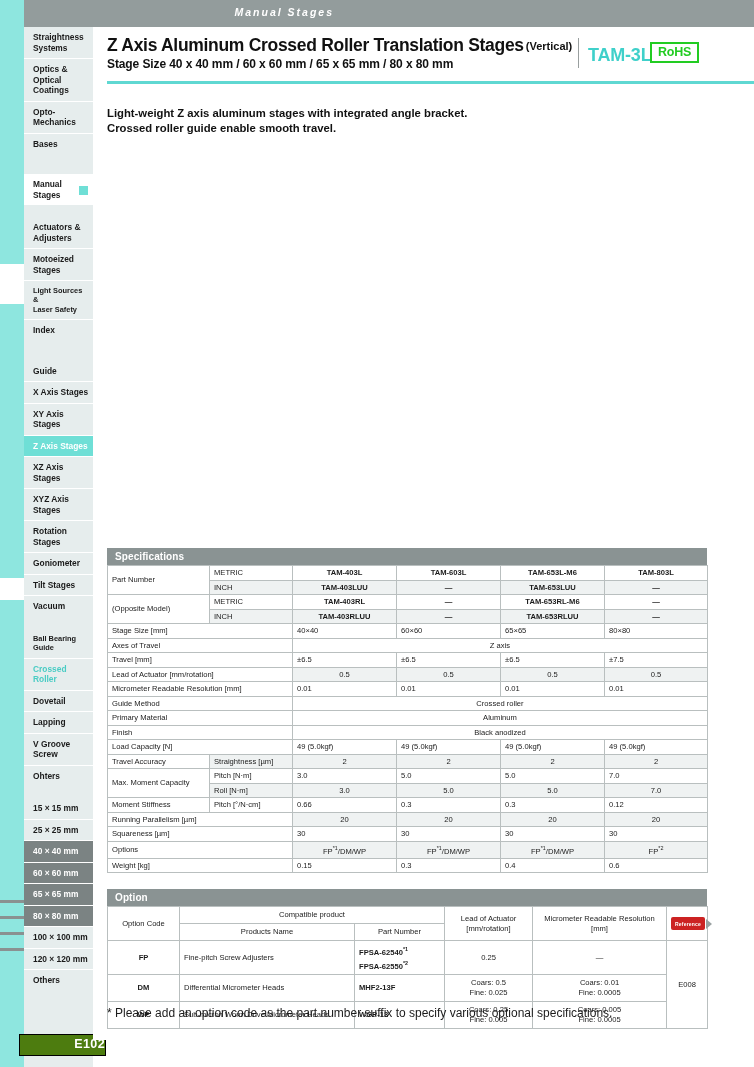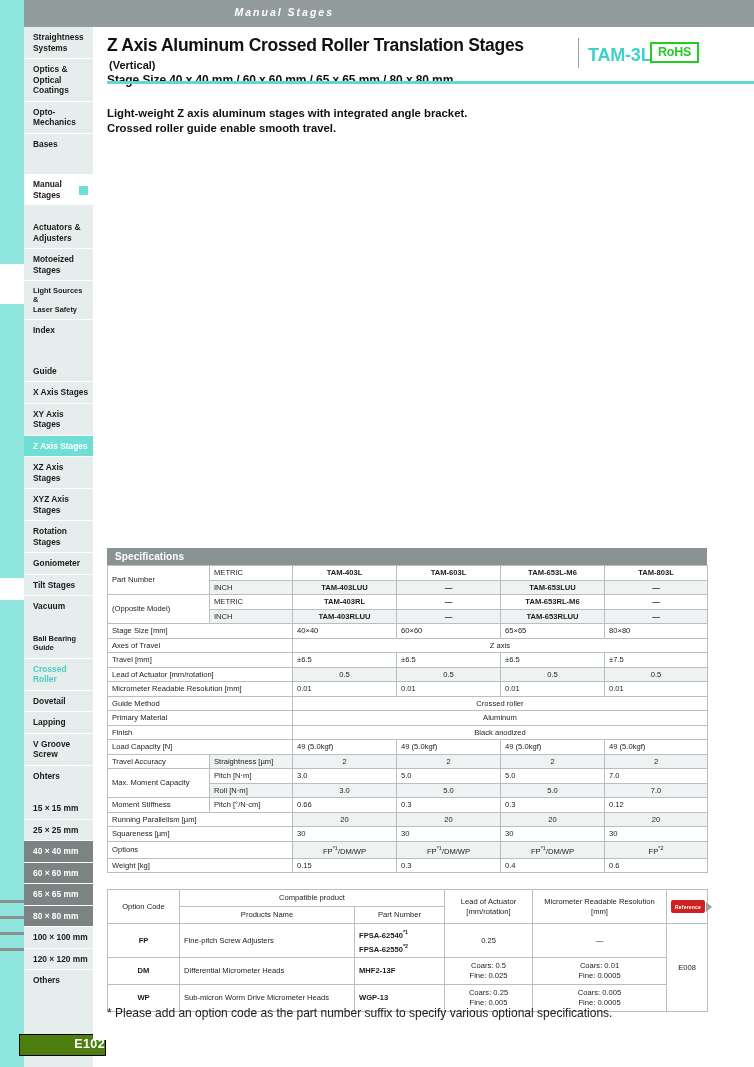--- a/index.html
+++ b/index.html
@@ -110,21 +110,21 @@
     background: #ffffff;
     border-top-left-radius: 16px;
     border-bottom-right-radius: 0;
   }
 
   
   .title-wrap {
     position: absolute; left: 107px; top: 36px;
     width: 600px;
   }
-  .title-row { display: flex; align-items: flex-start; flex-direction: column; }
+  .title-row { display: flex; align-items: flex-start; }
   .title-main {
     font-size: 17.5px;
     font-weight: bold;
     color: #111111;
     letter-spacing: -0.3px;
     white-space: nowrap;
     line-height: 19px;
   }
   .title-paren {
     font-size: 11px;
@@ -571,20 +571,21 @@
             <td class="val">0.15</td>
             <td class="val">0.3</td>
             <td class="val">0.4</td>
             <td class="val">0.6</td>
           </tr>
         </tbody>
     </table>
   </div>
 
   <div class="tbl-section" style="left:107px; top:889px; width:600px;">
+    <div class="tbl-title">Option</div>
     <table class="opt">
       <colgroup>
         <col style="width:72px">
           <col style="width:175px">
           <col style="width:90px">
         <col style="width:88px">
           <col style="width:134px">
           <col style="width:41px">
       </colgroup>
       <tbody id="opt-body">

